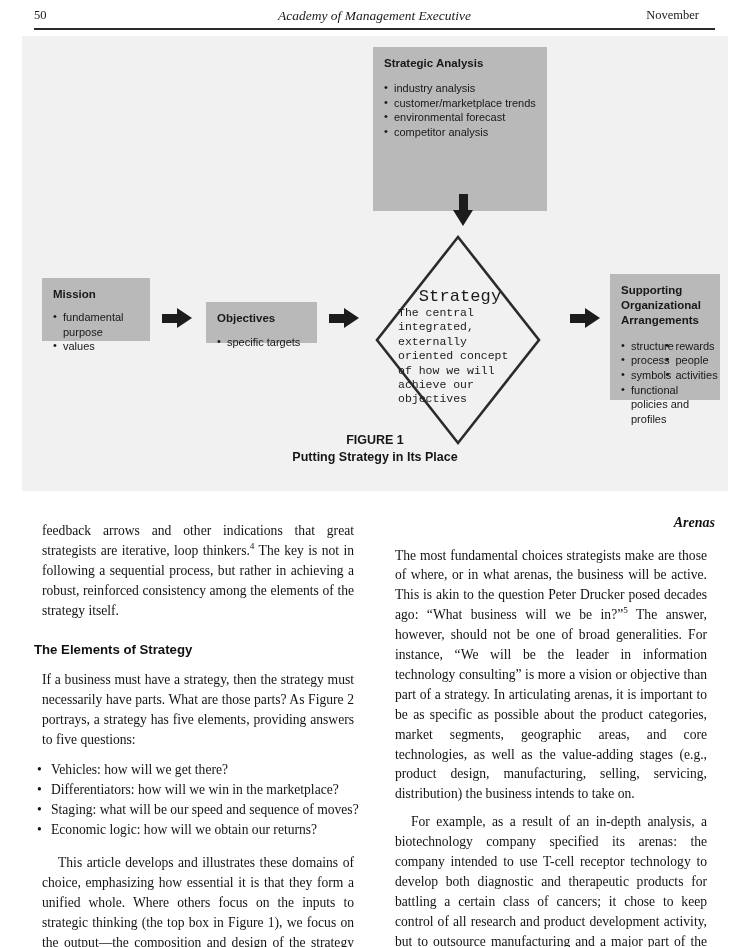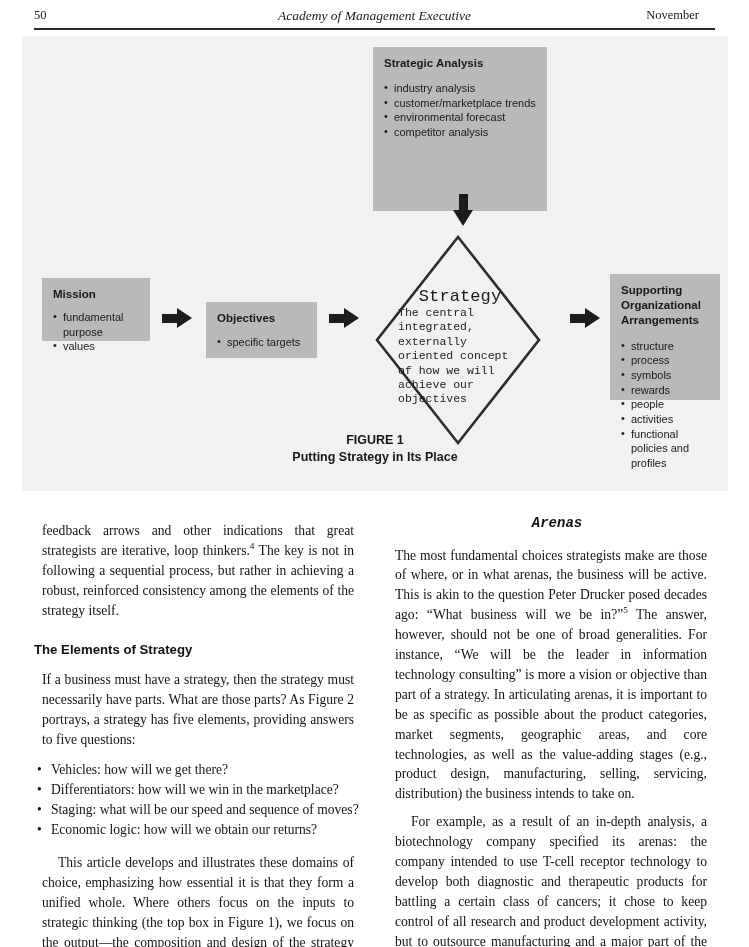--- a/index.html
+++ b/index.html
@@ -81,29 +81,28 @@
 
   
   #box-strategic { left: 351px; top: 11px; width: 174px; height: 164px; }
   #box-strategic .bt { margin-bottom: 11px; }
 
   
   #box-mission { left: 20px; top: 242px; width: 108px; height: 63px; }
   #box-mission .bt { margin-bottom: 9px; }
 
   
-  #box-objectives { left: 184px; top: 266px; width: 111px; height: 56px; }
+  #box-objectives { left: 184px; top: 266px; width: 111px; height: 41px; }
   #box-objectives .bt { margin-bottom: 10px; }
 
   
   #box-support { left: 588px; top: 238px; width: 110px; height: 126px; }
   #box-support .bt { margin-bottom: 11px; line-height: 1.3; }
   #box-support .cols {
     display: flex;
-    flex-direction: column;
   }
   #box-support .cols ul { width: 50%; }
   #box-support .wide { margin-top: 0; }
 
   
   .arrow-right {
     position: absolute;
     width: 30px; height: 20px;
   }
   .arrow-right:before {
@@ -207,26 +206,26 @@
 
   h3.section-head {
     font-family: "Liberation Sans", sans-serif;
     font-weight: bold;
     font-size: 13.2px;
     margin: 19px 0 11px 0;
     text-align: left;
     color: #111;
   }
   h3.section-head-italic {
-    font-family: Liberation Mono, monospace;
+    font-family: Liberation Serif, serif;
     font-weight: bold;
     font-style: italic;
     font-size: 14px;
     margin: 0 0 12px 12px;
-    text-align: center;
+    text-align: right;
     color: #111;
   }
 
   ul.qlist {
     margin: 11px 0 0 0;
     padding: 0;
     list-style: none;
   }
   ul.qlist li {
     position: relative;

